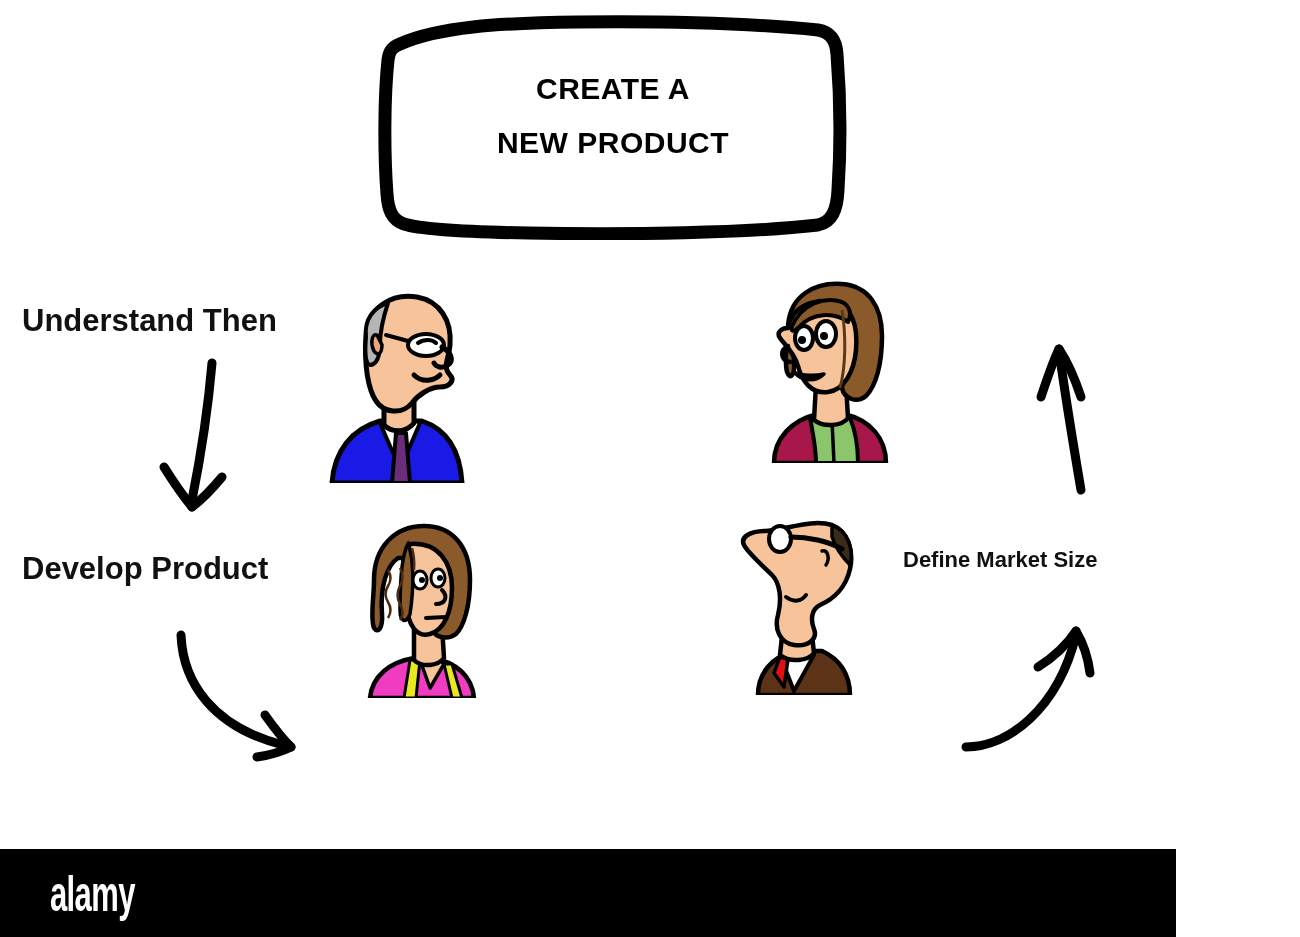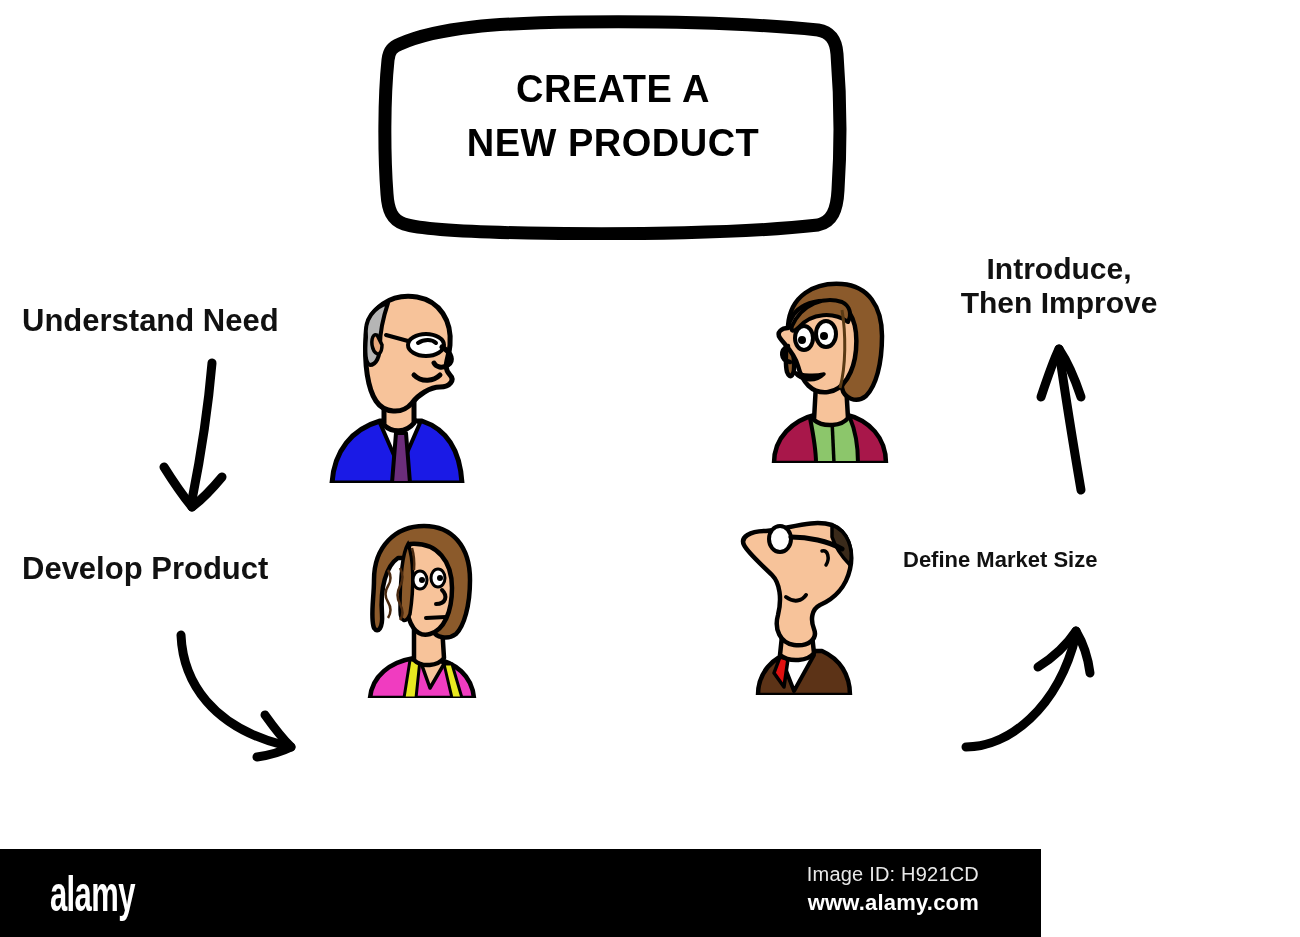--- a/index.html
+++ b/index.html
@@ -33,21 +33,21 @@
     height: 226px;
   }
   #title-text {
     position: absolute;
     left: 0;
     top: 48px;
     width: 470px;
     text-align: center;
     font-family: "Liberation Sans", sans-serif;
     font-weight: bold;
-    font-size: 38px;
+    font-size: 30px;
     line-height: 54px;
     letter-spacing: 0.5px;
     color: #000000;
     white-space: pre-line;
   }
 
   
   .step-label {
     position: absolute;
     font-family: "Liberation Sans", sans-serif;
@@ -92,21 +92,21 @@
   
   .character {
     position: absolute;
   }
 
   
   #footer-bar {
     position: absolute;
     left: 0;
     top: 849px;
-    width: 1041px;
+    width: 1176px;
     height: 88px;
     background: #000000;
   }
   #alamy-logo {
     position: absolute;
     left: 50px;
     top: 16px;
     font-family: "Liberation Sans", sans-serif;
     font-weight: bold;
     font-size: 50px;
@@ -153,29 +153,27 @@
                C 370,219 250,221 150,219
                C 90,218 42,215 26,210
                C 14,206 10,196 9,180
                C 6,140 6,84 10,46
                C 11,36 15,33 22,30 Z" fill="#ffffff" stroke="#000000" stroke-width="13" stroke-linejoin="round"></path>
     </svg>
     <div id="title-text">CREATE A
 NEW PRODUCT</div>
   </div>
 
-  <div class="step-label" id="label-understand-need">Understand Need</div>
+  <div class="step-label" id="label-understand-need">Understand Then</div>
 
   <div class="step-label" id="label-develop-product">Develop Product</div>
 
 
   <div class="step-label" id="label-define-market-size">Define Market Size</div>
 
-  <div class="step-label" id="label-introduce-then-improve">Introduce,
-Then Improve</div>
 
   <svg class="arrow-svg" style="left:150px; top:355px; width:110px; height:165px;" viewBox="0 0 110 165">
     <path d="M 62,8 C 58,55 50,105 42,145" fill="none" stroke="#000000" stroke-width="9" stroke-linecap="round"></path>
     <path d="M 14,112 C 24,128 34,142 42,152" fill="none" stroke="#000000" stroke-width="9" stroke-linecap="round"></path>
     <path d="M 72,122 C 62,134 50,146 42,152" fill="none" stroke="#000000" stroke-width="9" stroke-linecap="round"></path>
   </svg>
 
   <svg class="arrow-svg" style="left:165px; top:605px; width:165px; height:170px;" viewBox="0 0 165 170">
     <path d="M 16,30 C 18,78 48,122 118,140" fill="none" stroke="#000000" stroke-width="9" stroke-linecap="round"></path>
     <path d="M 100,110 C 110,124 118,134 126,142" fill="none" stroke="#000000" stroke-width="9" stroke-linecap="round"></path>
@@ -315,19 +313,15 @@
     <circle cx="44" cy="62" r="4" fill="#000000"></circle>
     <circle cx="66" cy="58" r="4" fill="#000000"></circle>
 
     <path d="M 30,68 C 22,72 22,82 32,84" fill="none" stroke="#000000" stroke-width="4.5" stroke-linecap="round"></path>
 
     <path d="M 36,94 C 44,104 58,104 66,96 C 58,98 44,98 36,94 Z" fill="#000000" stroke="#000000" stroke-width="3.5" stroke-linejoin="round"></path>
   </svg>
 
   <div id="footer-bar">
     <div id="alamy-logo">alamy</div>
-    <div id="footer-meta">
-      <div id="image-id">Image ID: H921CD</div>
-      <div id="alamy-url">www.alamy.com</div>
-    </div>
   </div>
 
 </div>
 
 </body></html>

